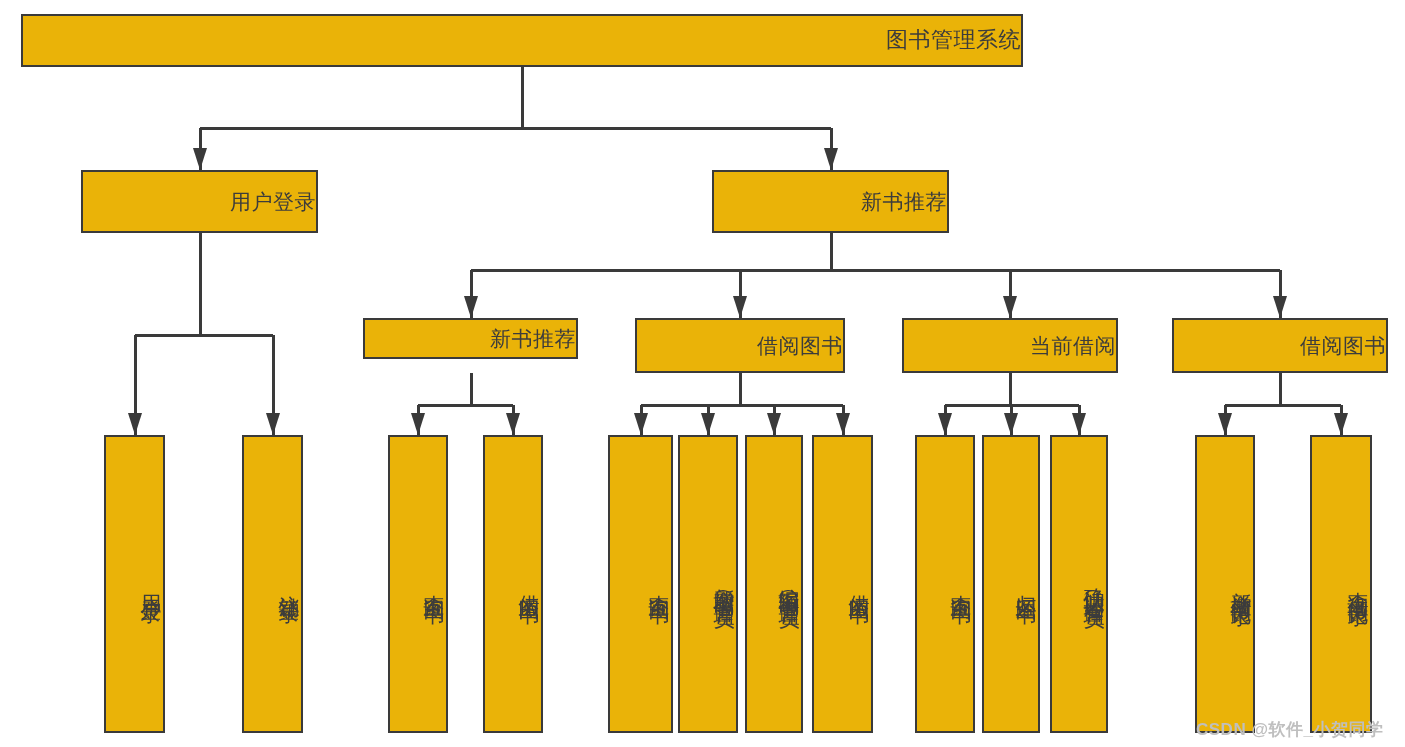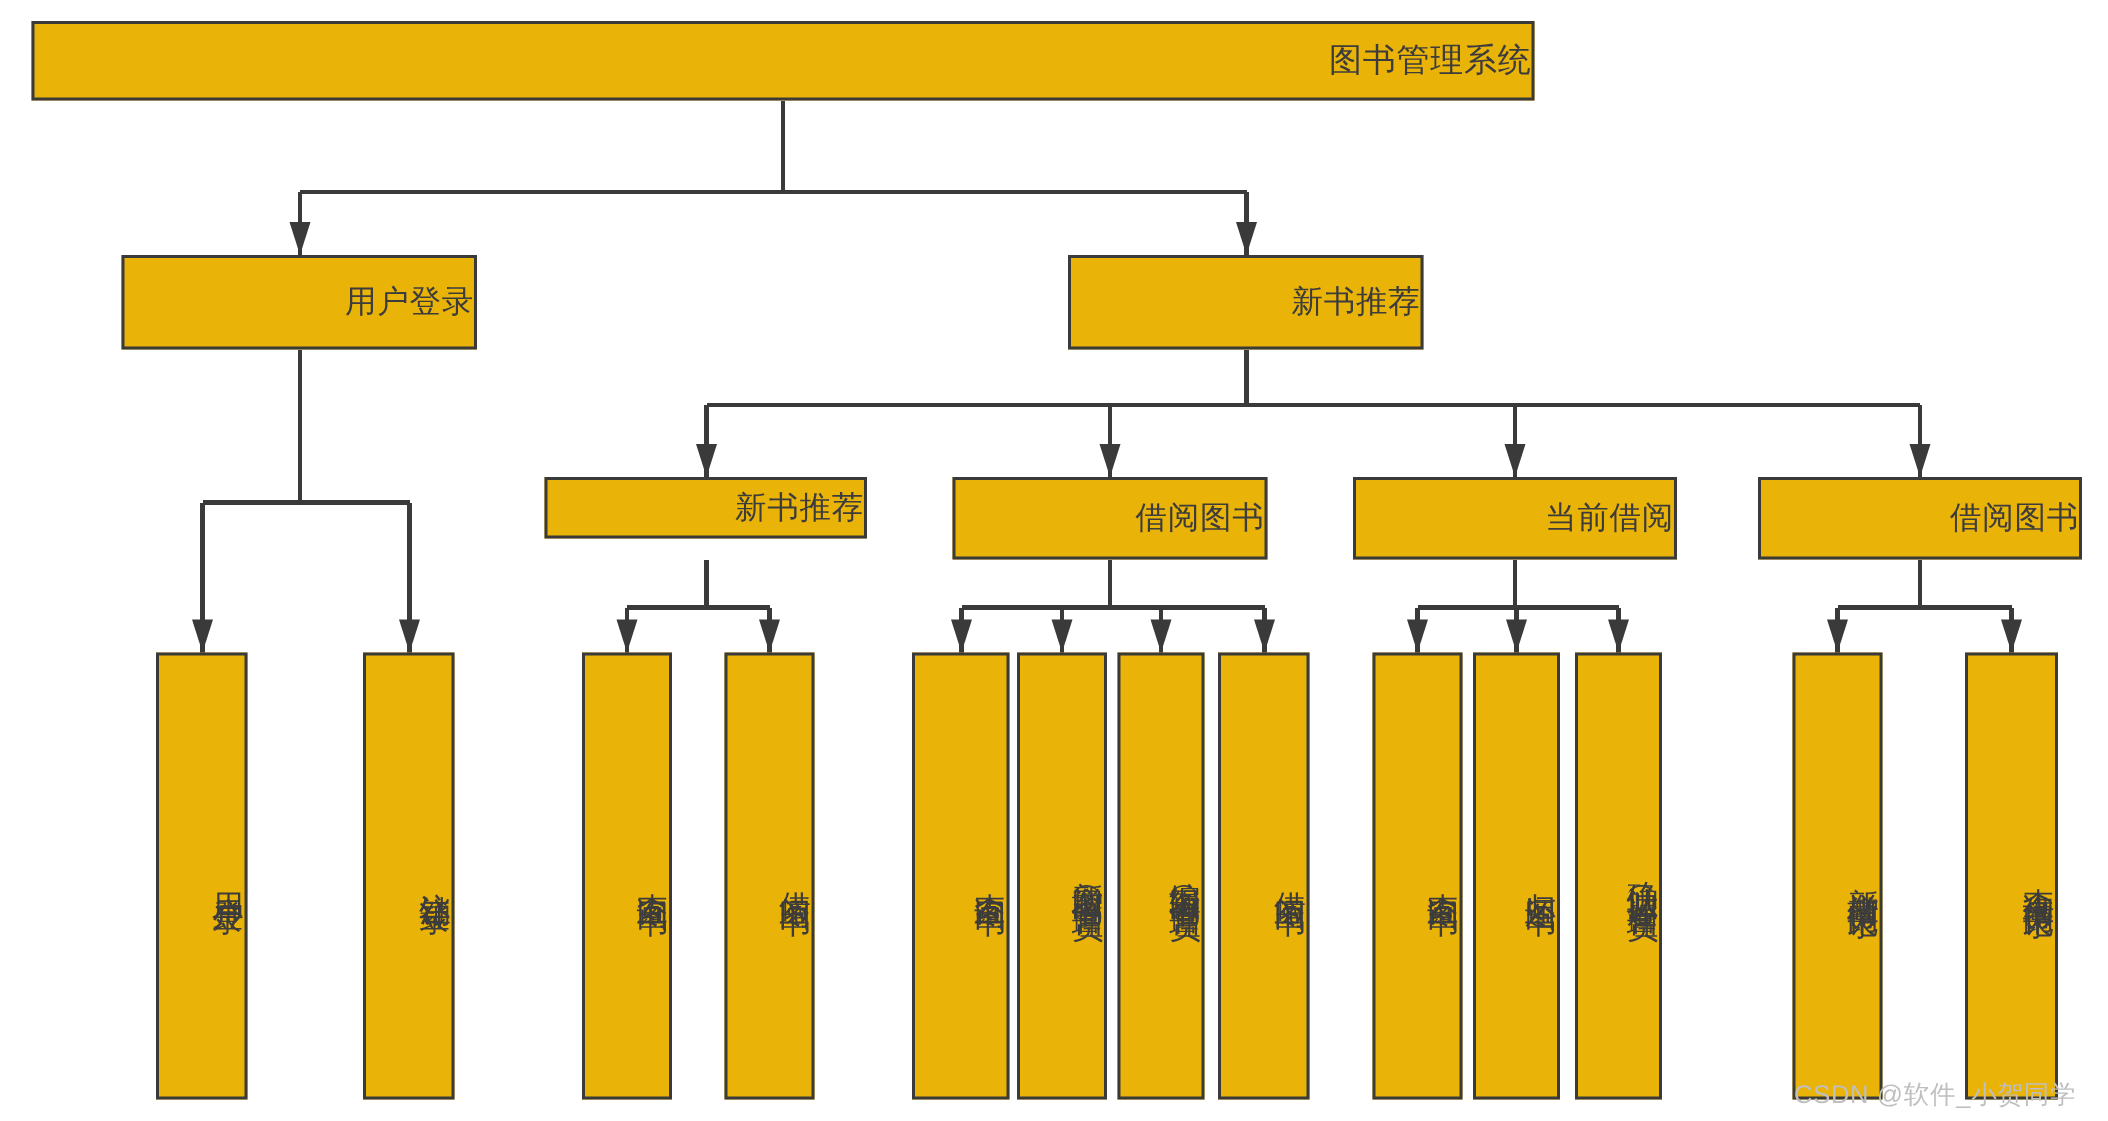--- a/index.html
+++ b/index.html
@@ -173,14 +173,14 @@
       <div class="node-box vertical" style="left: 1050px; top: 435px; width: 58px; height: 298px;">
         <span class="node-label">确认归还（管理员）</span>
       </div>
       <div class="node-box vertical" style="left: 1195px; top: 435px; width: 60px; height: 298px;">
         <span class="node-label">新增借阅记录</span>
       </div>
       <div class="node-box vertical" style="left: 1310px; top: 435px; width: 62px; height: 298px;">
         <span class="node-label">查询借阅记录</span>
       </div>
     </div>
-  <div class="watermark" style="left: 1196px; top: 718px;">CSDN @软件_小贺同学</div>
+  <div class="watermark" style="left: 1196px; top: 718px; font-weight: bold;">CSDN @软件_小贺同学</div>
 </div>
 
 </body></html>

